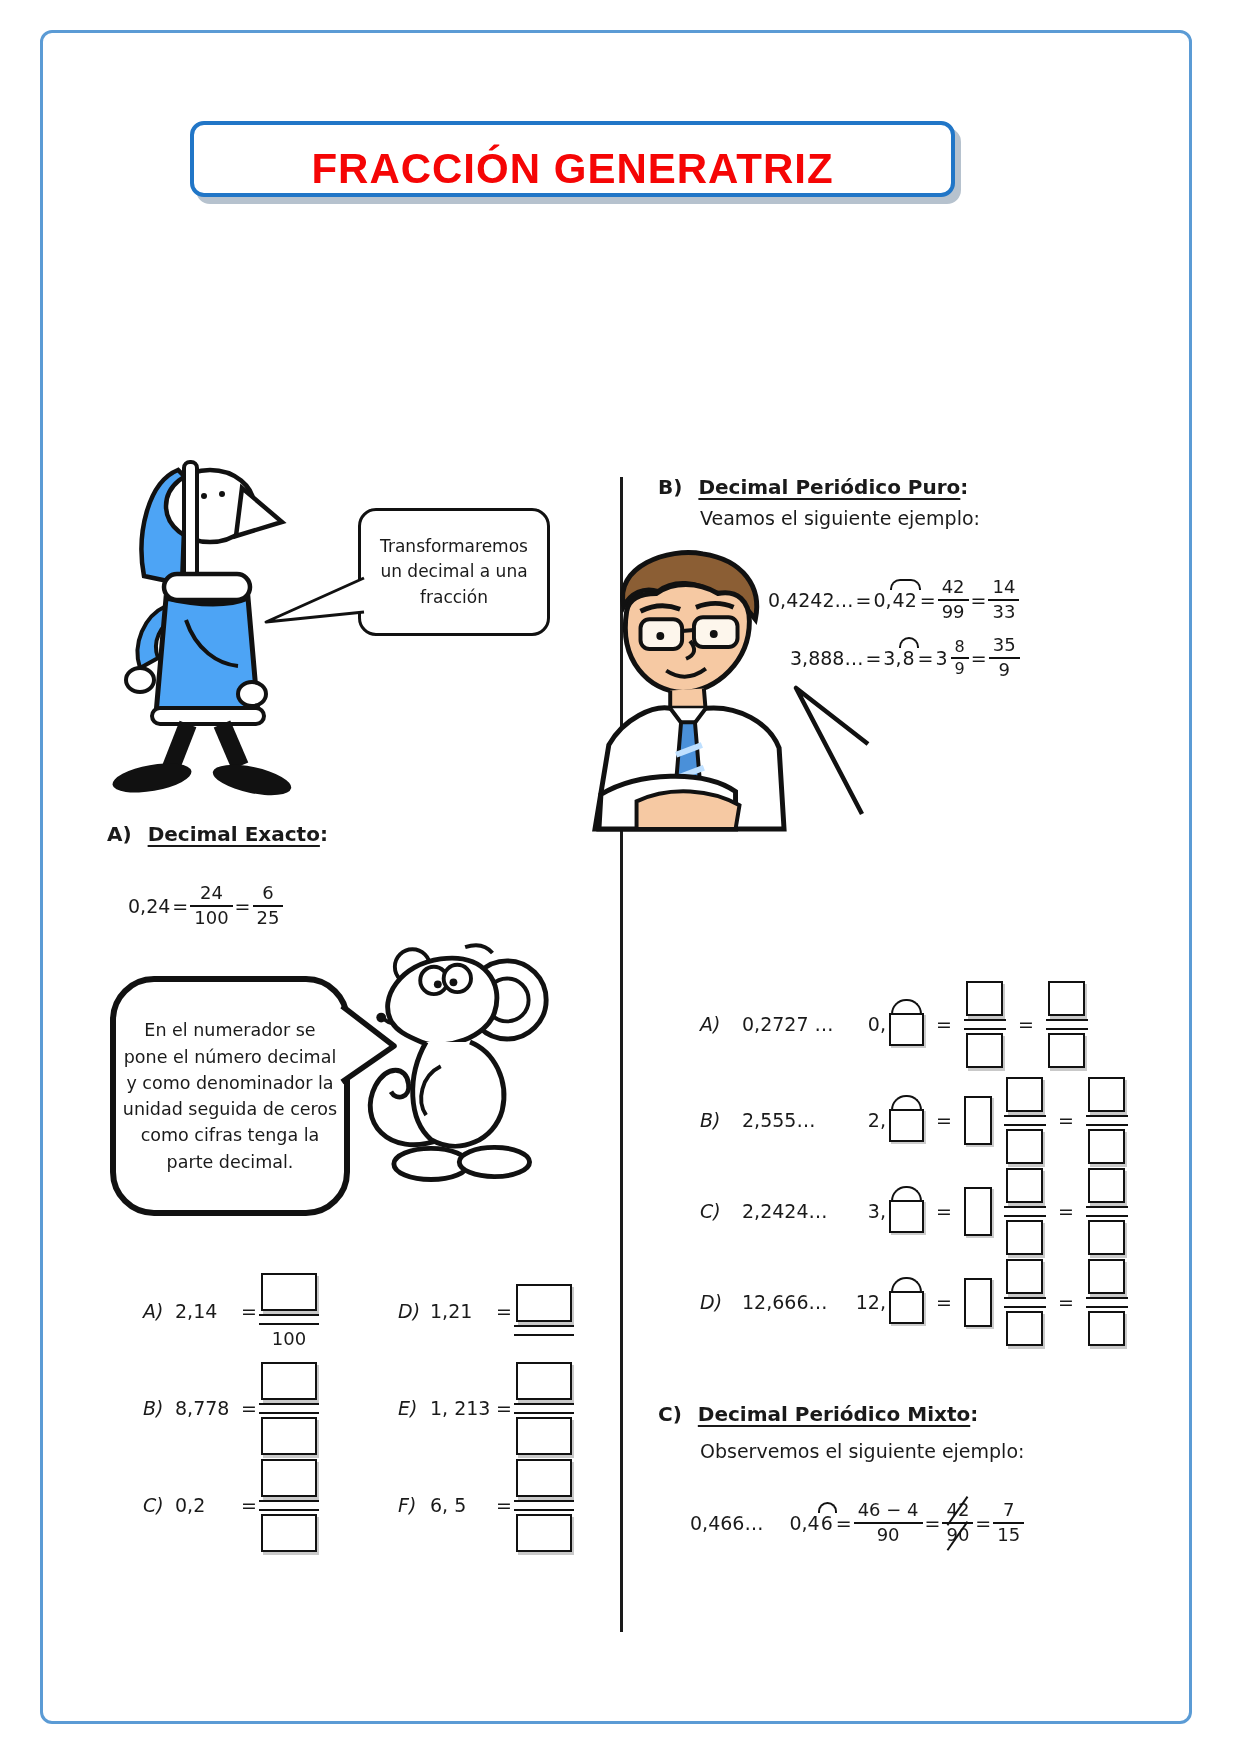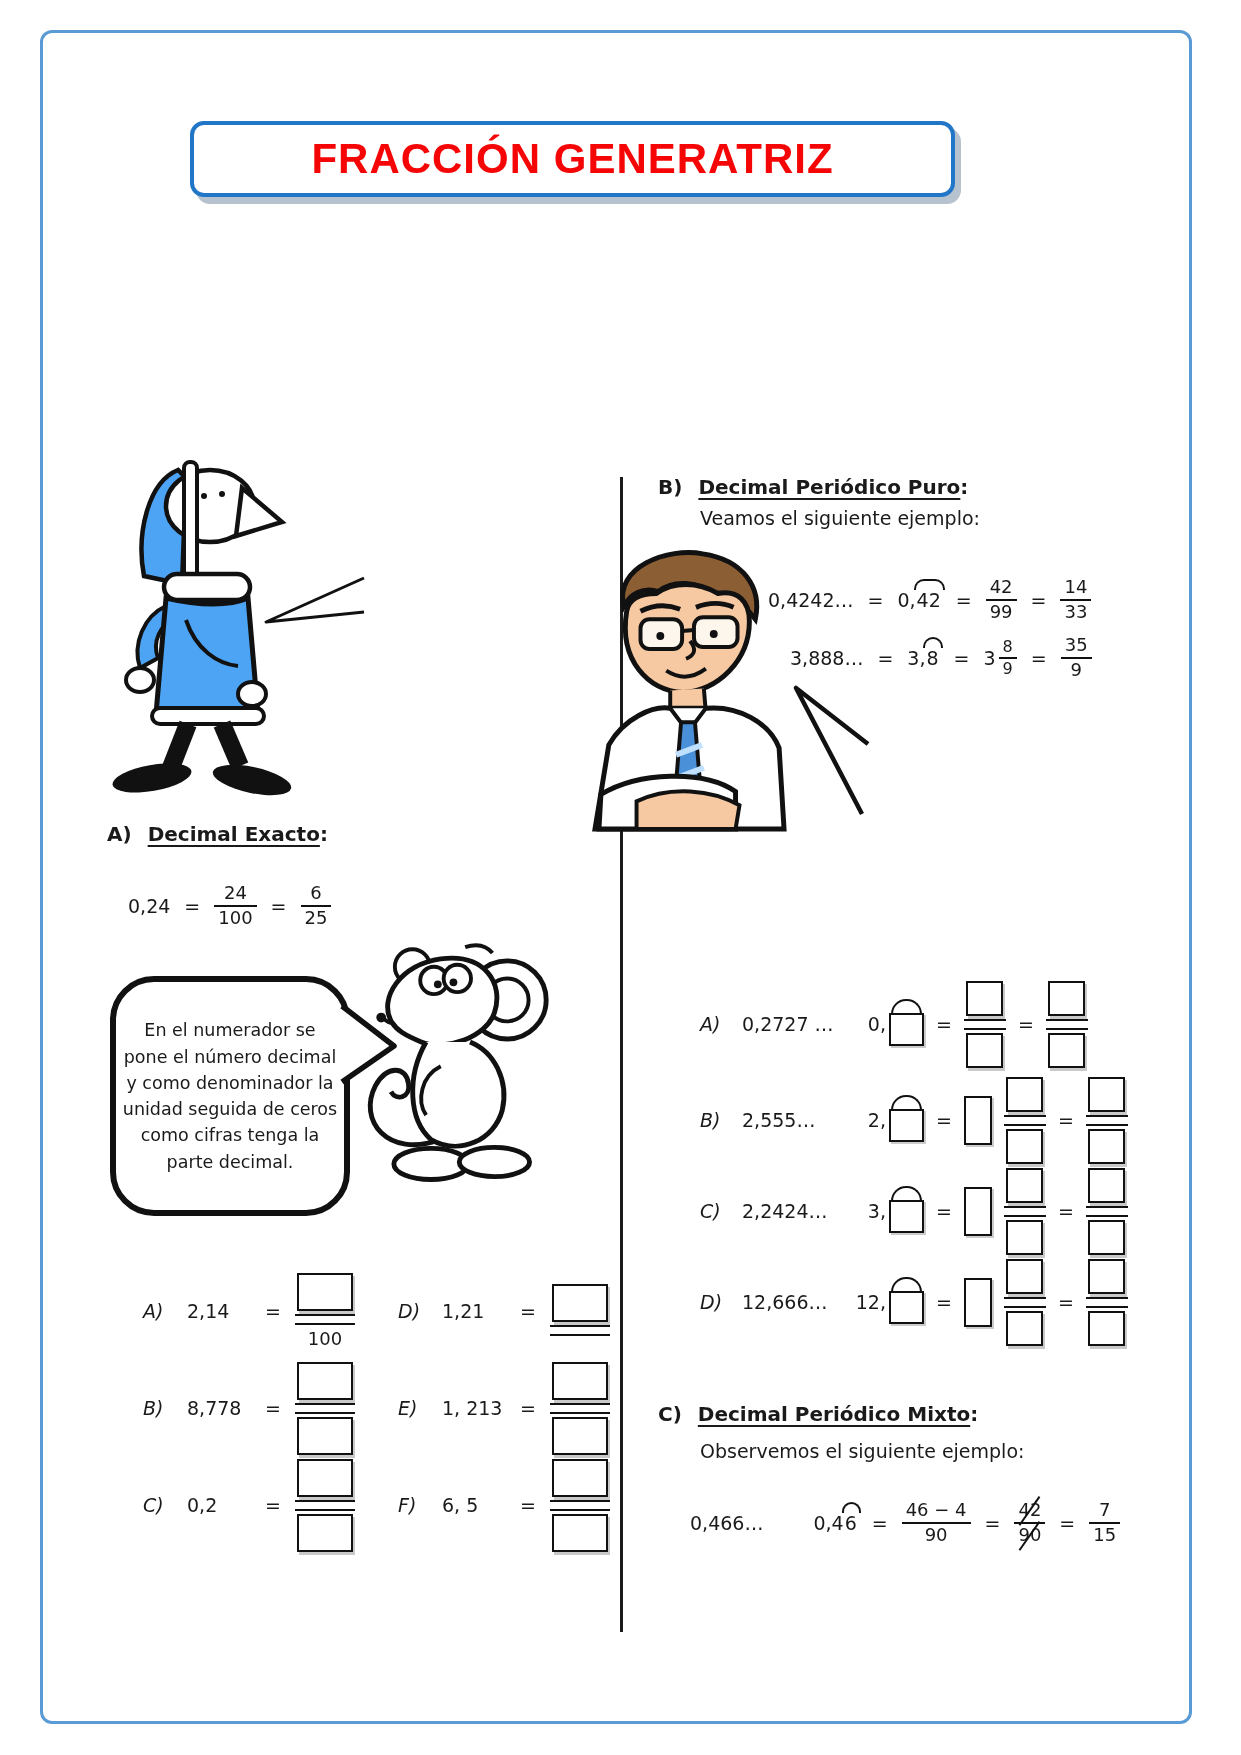--- a/index.html
+++ b/index.html
@@ -2,41 +2,41 @@
 <html><head>
 <meta charset="utf-8">
 <style>
   html,body{margin:0;padding:0;background:#fff;}
   .page{position:relative;width:1241px;height:1755px;background:#fff;overflow:hidden;
         font-family:"DejaVu Sans",sans-serif;color:#1a1a1a;}
   .pborder{position:absolute;left:40px;top:30px;width:1146px;height:1688px;
            border:3px solid #5B9BD5;border-radius:12px;z-index:1;}
   .banner{position:absolute;left:190px;top:121px;width:765px;height:76px;background:#fff;
           border:4px solid #2176C7;border-radius:14px;box-shadow:6px 7px 0 #b6c2ce;
-          display:flex;align-items:center;justify-content:center;z-index:5;box-sizing:border-box;}
+          display:flex;align-items:flex-end;justify-content:center;z-index:5;box-sizing:border-box;}
   .banner span{font-family:"Liberation Sans",sans-serif;font-weight:800;font-size:42px;
           color:#F50505;letter-spacing:1px;}
   .vdiv{position:absolute;left:620px;top:477px;width:2.5px;height:1155px;background:#1a1a1a;z-index:2;}
   .ill{position:absolute;z-index:2;}
   
   .sb{position:absolute;background:#fff;border:3px solid #111;border-radius:18px;display:flex;
       align-items:center;justify-content:center;text-align:center;z-index:3;box-sizing:border-box;}
   .sb1{left:358px;top:508px;width:192px;height:128px;font-size:17px;line-height:1.5;padding:6px 10px;}
   .sb2{left:110px;top:976px;width:240px;height:240px;border-width:6px;border-radius:44px;
        font-size:17.5px;line-height:1.5;padding:10px 6px;}
   .sbr{left:862px;top:738px;width:256px;height:222px;border-width:5px;border-radius:28px;
        flex-direction:column;font-size:16.5px;line-height:1.5;padding:10px 14px;gap:2px;}
   .rtitle{font-family:"DejaVu Serif",serif;font-weight:bold;font-size:17.5px;letter-spacing:.5px;}
   .tail{position:absolute;z-index:4;}
   
   .hrow{position:absolute;display:flex;gap:16px;font-weight:bold;font-size:20px;z-index:5;}
   .shead{text-decoration:underline;text-decoration-thickness:2px;text-underline-offset:4px;}
   .sub{position:absolute;font-size:19px;z-index:5;}
   
-  .frow{position:absolute;display:flex;align-items:center;gap:12px;font-size:19px;z-index:5;}
+  .frow{position:absolute;display:flex;align-items:center;font-size:19px;z-index:5;}
   .eq{padding:0 2px;}
   .fr{display:inline-flex;flex-direction:column;align-items:center;line-height:1.15;font-size:18px;}
   .fr .nm{order:1;padding:0 4px;}
   .fr .bar{order:2;height:2.2px;background:#111;align-self:stretch;margin:1px 0;}
   .fr .dn{order:3;padding:0 4px;}
   .frs{font-size:16px;margin-left:3px;}
   .mixednum{display:inline-flex;align-items:center;}
   
   .rep{position:relative;display:inline-block;padding:0 1px;}
   .rep::before{content:"";position:absolute;left:-2px;right:-3px;top:-10px;height:9px;
@@ -91,20 +91,23 @@
     <path d="M86 172 C96 202 118 216 138 218" fill="none" stroke="#111" stroke-width="4"></path>
     <ellipse cx="40" cy="232" rx="14" ry="12" fill="#fff" stroke="#111" stroke-width="4"></ellipse>
     <ellipse cx="152" cy="246" rx="14" ry="12" fill="#fff" stroke="#111" stroke-width="4"></ellipse>
     <rect x="52" y="260" width="112" height="16" rx="8" fill="#fff" stroke="#111" stroke-width="4"></rect>
     <path d="M88 276 L70 322" stroke="#111" stroke-width="18"></path>
     <path d="M122 276 L140 318" stroke="#111" stroke-width="18"></path>
     <ellipse cx="52" cy="330" rx="40" ry="13" fill="#111" transform="rotate(-10 52 330)"></ellipse>
     <ellipse cx="152" cy="332" rx="40" ry="13" fill="#111" transform="rotate(12 152 332)"></ellipse>
   </svg>
 
+  <div class="sb sb1">
+    <span>Transformaremos un decimal a una fracción</span>
+  </div>
   <svg class="tail" style="left:262px;top:568px;width:104px;height:58px" viewBox="0 0 104 58">
     <path d="M102 10 L4 54 L102 44" fill="#fff" stroke="#111" stroke-width="3" stroke-linejoin="round"></path>
   </svg>
 
   <div class="hrow" style="left:107px;top:822px">
     <span>A)</span>
     <span><span class="shead">Decimal Exacto</span><span>:</span></span>
   </div>
 
   <div class="frow" style="left:128px;top:876px;height:60px">

